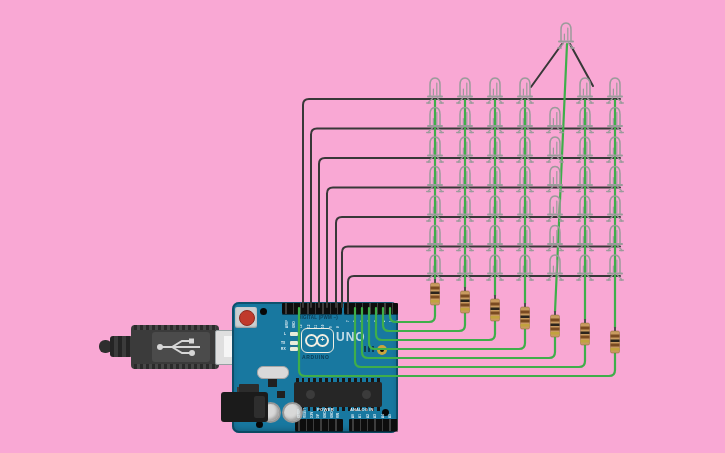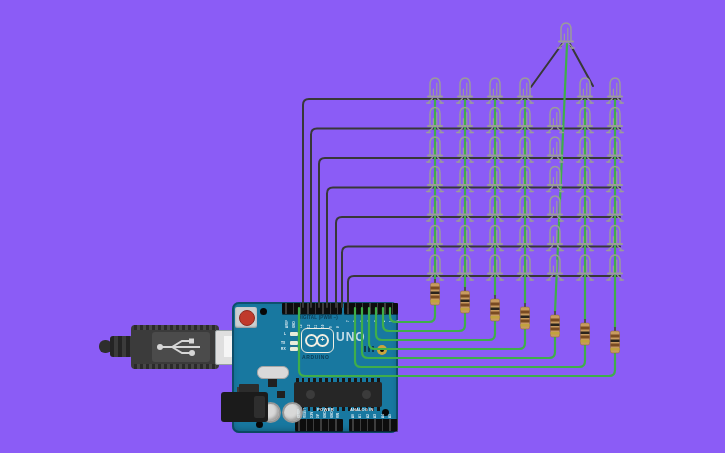--- a/index.html
+++ b/index.html
@@ -1,18 +1,18 @@
 <!DOCTYPE html>
 <html><head>
 <meta charset="utf-8">
 <style>
   html,body{margin:0;padding:0;}
   body{width:725px;height:453px;position:relative;overflow:hidden;background:#000;
        font-family:"Liberation Sans","DejaVu Sans",sans-serif;}
-  #canvas{position:absolute;inset:0;background:#8b5cf6;}
+  #canvas{position:absolute;inset:0;background:#f9a8d4;}
   .abs{position:absolute;}
   
   #board{position:absolute;left:232px;top:302px;width:166px;height:131px;
          background:#1878a0;border-radius:7px;
          box-shadow:inset 0 0 0 2px rgba(8,52,72,.55), inset 0 -3px 6px rgba(0,0,0,.25);z-index:2;}
   .hole{border-radius:50%;background:#070707;}
   .header{background:repeating-linear-gradient(90deg,#0d0d0d 0 3.2px,#3d3d3d 3.2px 4.6px,#0d0d0d 4.6px 7.4px);
           border-radius:1px;box-shadow:0 1px 0 rgba(0,0,0,.5);}
   .t{position:absolute;white-space:nowrap;transform-origin:0 0;font-weight:bold;line-height:1;}
   .pinlabel{position:absolute;font-size:10px;line-height:1;color:#e8f2f7;white-space:nowrap;

